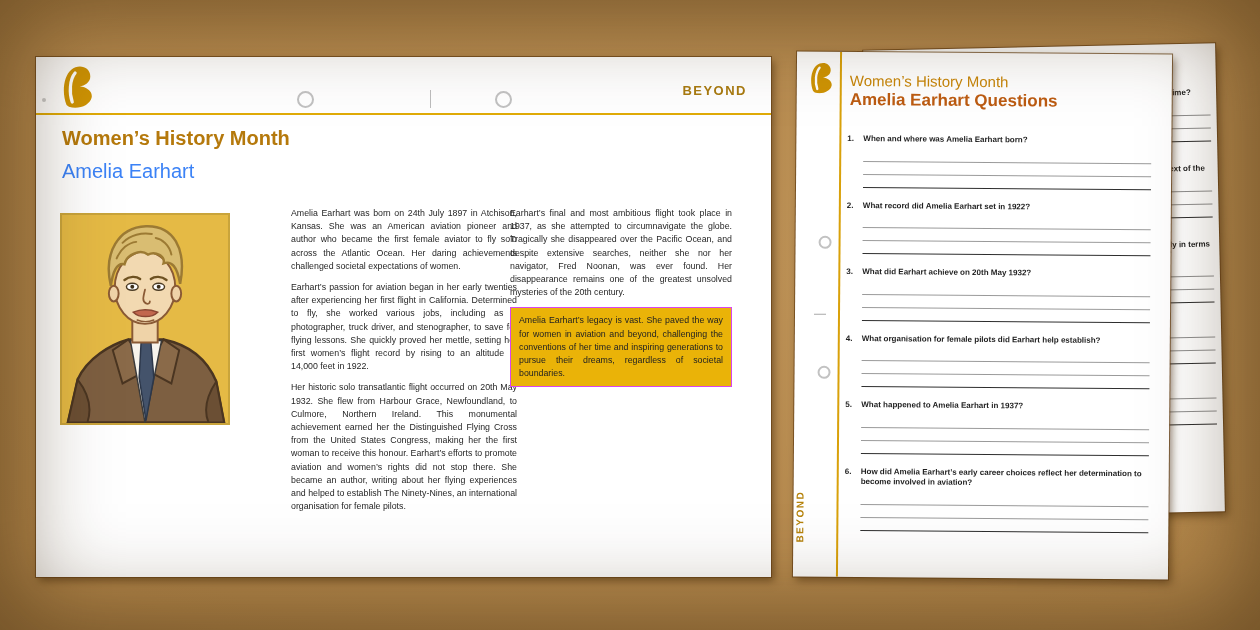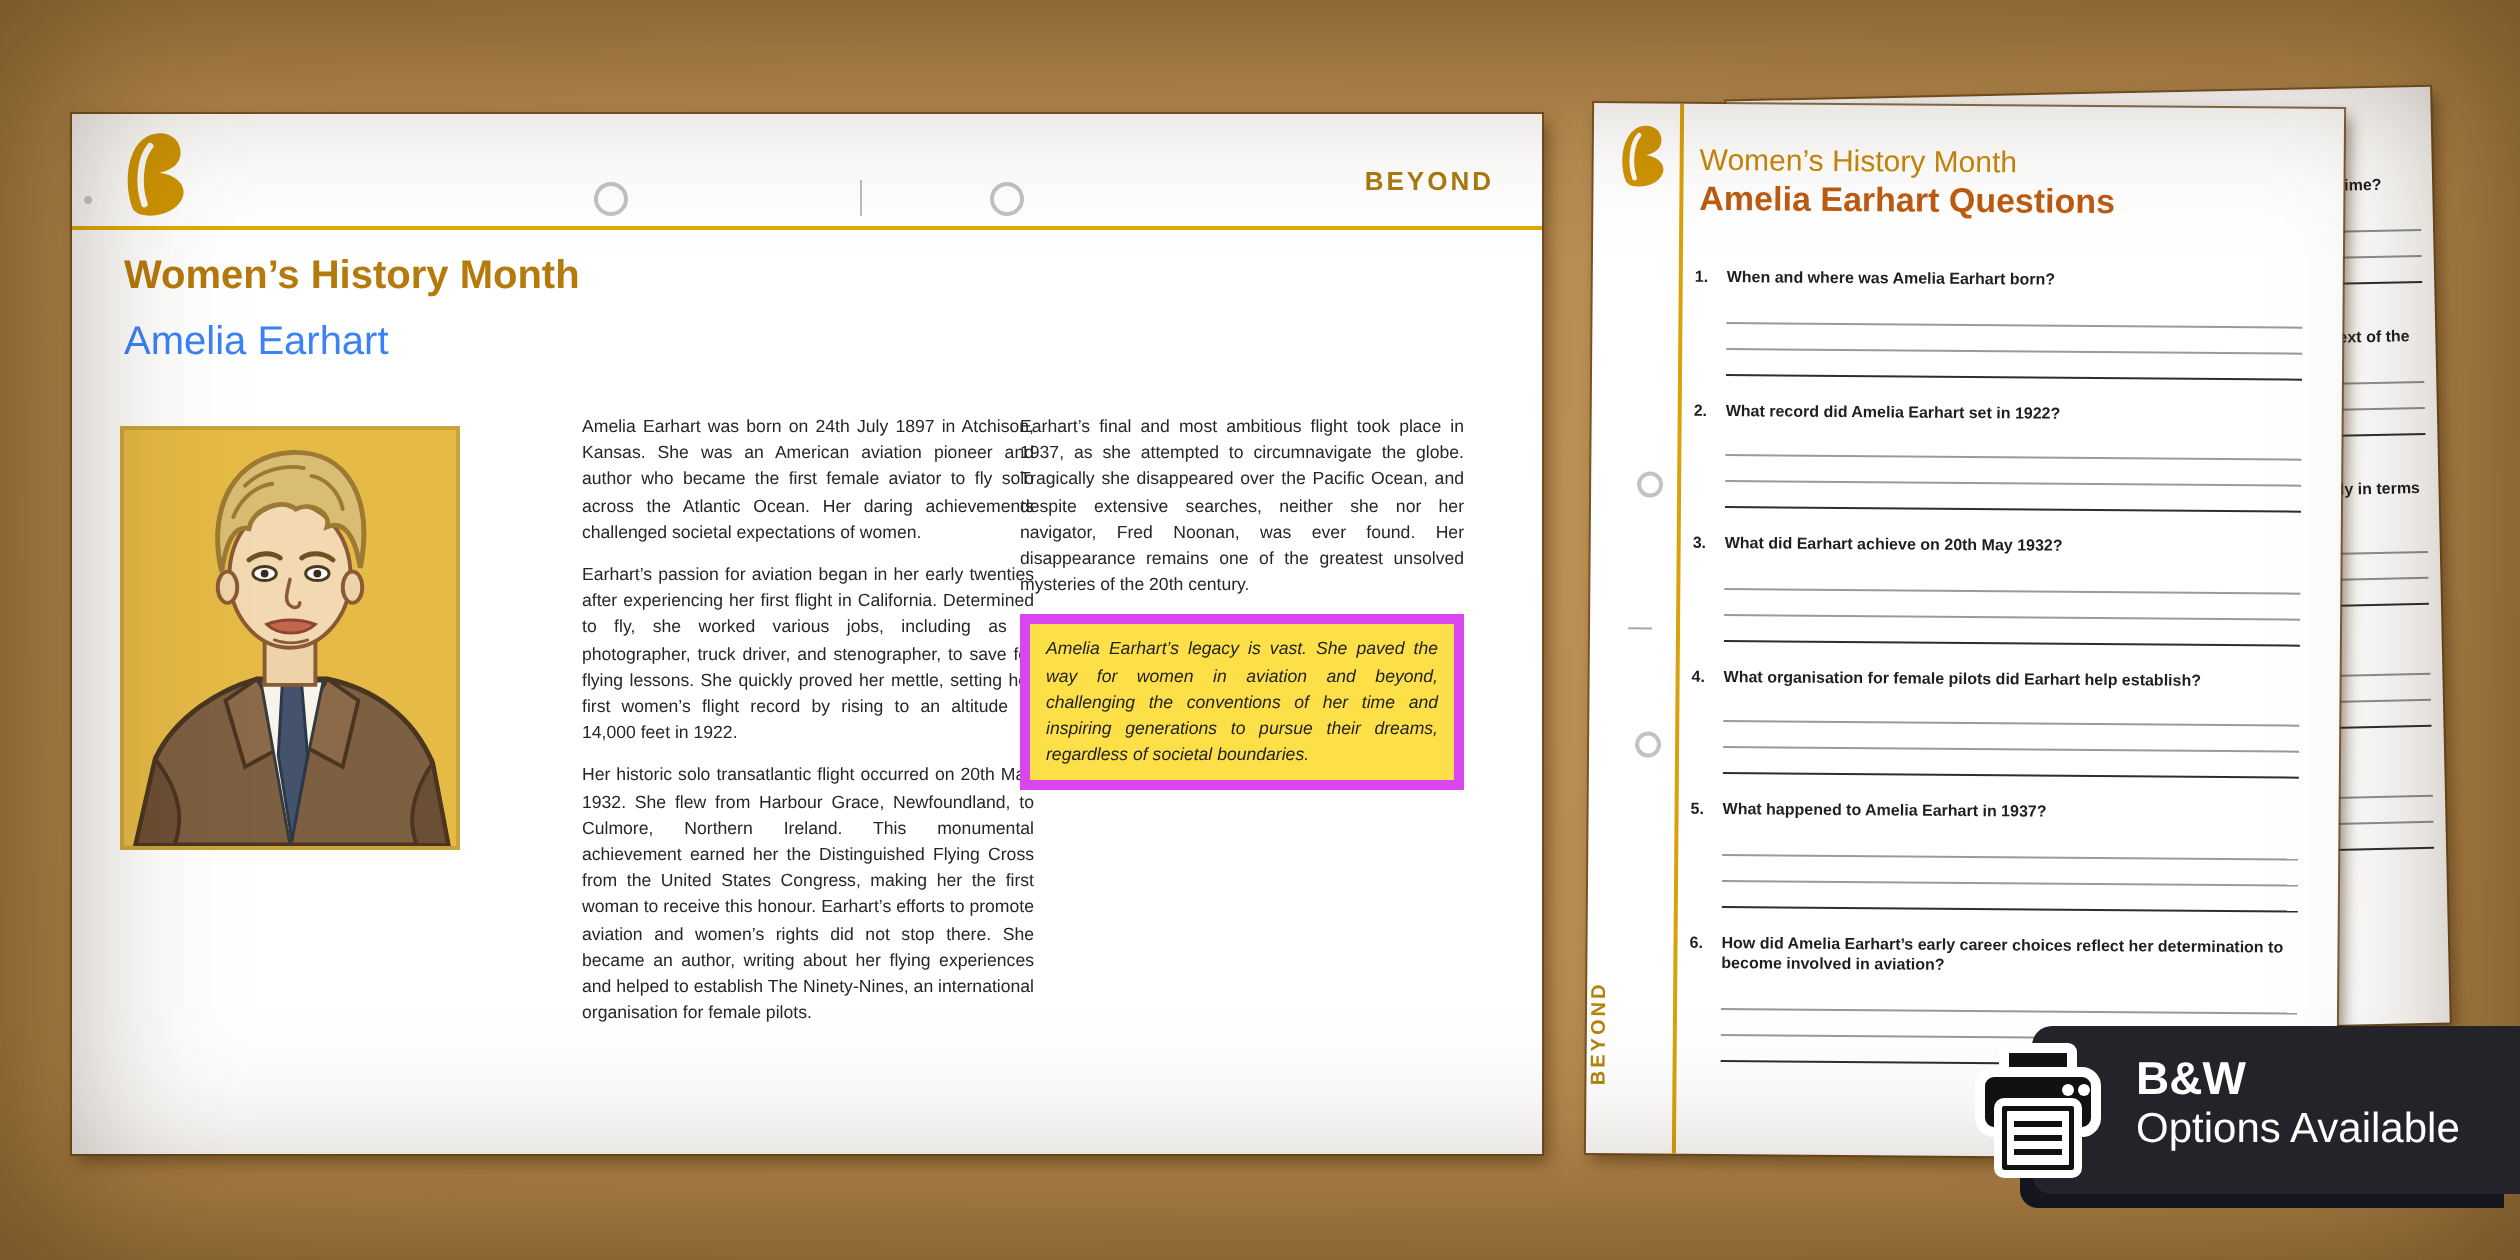--- a/index.html
+++ b/index.html
@@ -43,22 +43,22 @@
   }
   .lp-illustration svg { display:block; width:100%; height:100%; }
 
   .col { position:absolute; top:150px; font-size:8.8px; line-height:13.2px; color:#262626;
          text-align:justify; }
   #col1 { left:255px; width:226px; }
   #col2 { left:474px; width:222px; }
   .col p { margin-bottom:8px; }
 
   .callout {
-    margin-top:5px; background:#fde047; border:5px solid #d946ef;
-    padding:6px 8px; font-size:8.8px; line-height:13.2px; color:#222; text-align:justify;font-style:italic;
+    margin-top:5px; background:#eab308; border:1px solid #d946ef;
+    padding:6px 8px; font-size:8.8px; line-height:13.2px; color:#222; text-align:justify;
   }
 
   
   #back-page { left:868px; top:47px; width:352px; height:468px; z-index:0; transform:rotate(-1.2deg); }
   .bp-strip { position:absolute; right:6px; top:44px; width:50px; }
   .bp-frag { font-size:8px; font-weight:bold; color:#1e1e1e; margin-bottom:6px; }
   .bp-lines { margin-bottom:22px; }
   .bp-lines .ln { height:13px; border-bottom:1px solid #8f8f8f; }
   .bp-lines .ln:last-child { border-bottom:1px solid #2e2e2e; }
 
@@ -255,36 +255,14 @@
         <div class="q-text">How did Amelia Earhart’s early career choices reflect her determination to become involved in aviation?</div>
         <div class="ans"></div>
         <div class="ans"></div>
         <div class="ans dark"></div>
       </div>
     </div>
   </div>
 
   <div class="vignette"></div>
 
-  <div id="badge">
-    <div class="badge-icon">
-      <svg viewBox="0 0 74 74">
-
-        <rect x="20" y="6" width="34" height="16" rx="2" fill="#111111" stroke="#ffffff" stroke-width="5"></rect>
-
-        <rect x="8" y="18" width="58" height="30" rx="7" fill="#111111" stroke="#ffffff" stroke-width="5"></rect>
-        <circle cx="52" cy="27" r="3" fill="#ffffff"></circle>
-        <circle cx="60" cy="27" r="3" fill="#ffffff"></circle>
-
-        <rect x="20" y="36" width="34" height="30" rx="2" fill="#ffffff" stroke="#111111" stroke-width="3"></rect>
-        <rect x="17" y="33" width="40" height="36" rx="3" fill="none" stroke="#ffffff" stroke-width="4"></rect>
-        <line x1="25" y1="44" x2="49" y2="44" stroke="#111111" stroke-width="3"></line>
-        <line x1="25" y1="51" x2="49" y2="51" stroke="#111111" stroke-width="3"></line>
-        <line x1="25" y1="58" x2="49" y2="58" stroke="#111111" stroke-width="3"></line>
-      </svg>
-    </div>
-    <div class="badge-text">
-      <div class="badge-title">B&amp;W</div>
-      <div class="badge-subtitle">Options Available</div>
-    </div>
-  </div>
 
 </div>
 
 </body></html>

